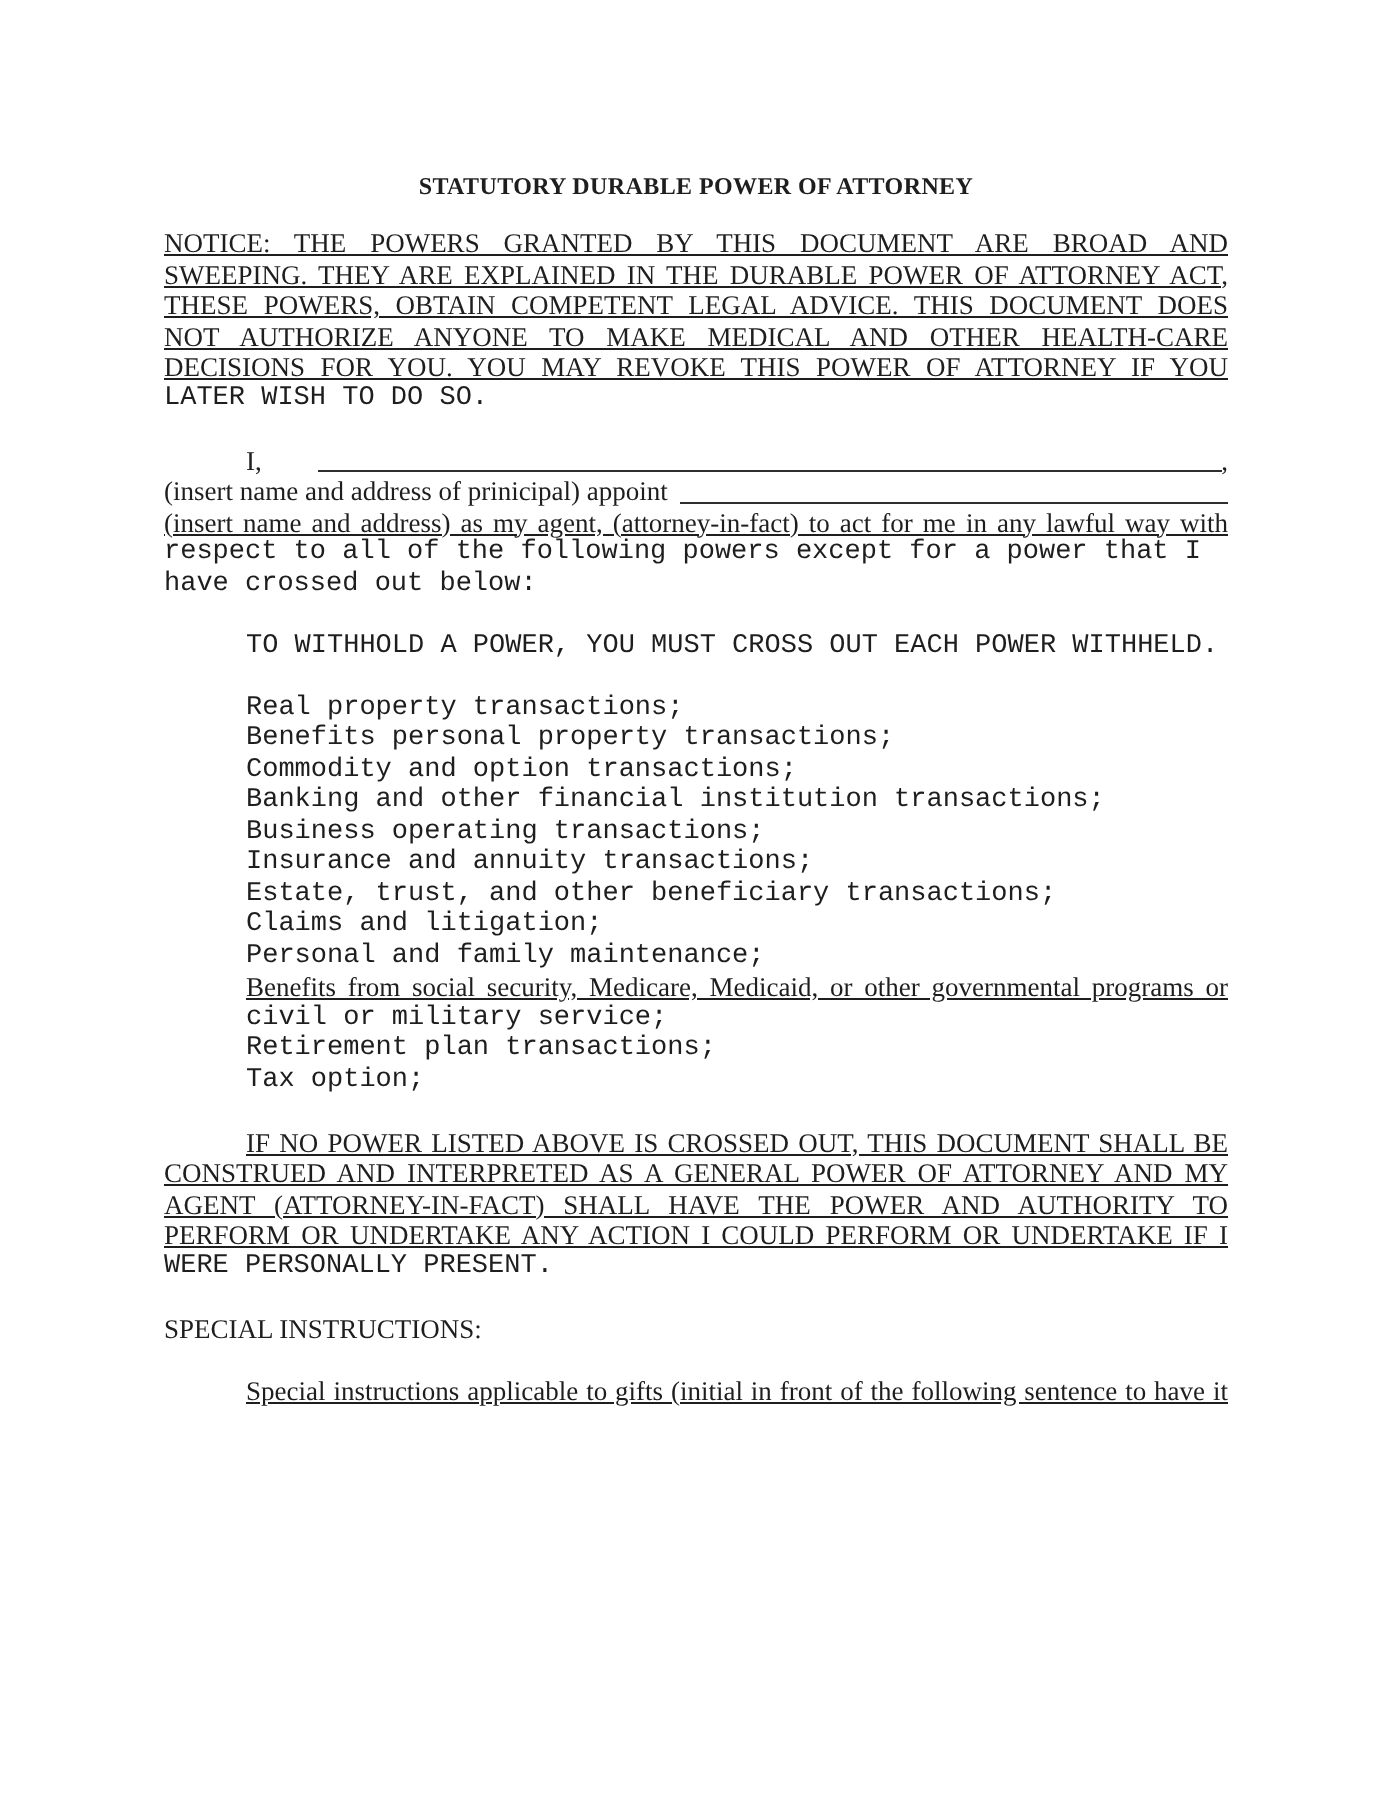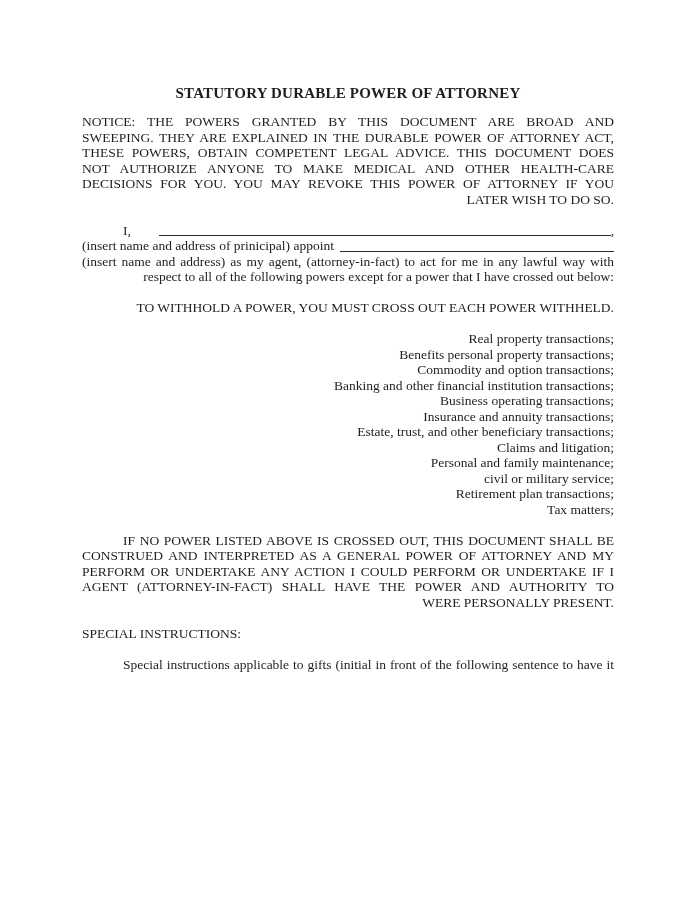--- a/index.html
+++ b/index.html
@@ -11,30 +11,30 @@
     background: #ffffff;
     color: #1e1e1e;
     font-family: "Liberation Serif", serif;
     font-size: 13.5px;
     line-height: 15.5px;
     padding: 84px 82px 0 82px;
     overflow: hidden;
   }
   .title {
     margin: 0 0 12px 0;
-    font-size: 15px;
+    font-size: 12px;
     line-height: 18px;
     font-weight: bold;
     text-align: center;
     letter-spacing: 0.2px;
   }
   .para { margin: 0 0 15.5px 0; }
   .line { min-height: 15.5px; }
-  .line.just { text-align: justify; text-align-last: justify; text-justify: inter-word; }
-  .line.left { text-align: right; }
+  .line.just { text-align: justify; text-align-last: justify; text-justify: inter-word; text-decoration: underline; }
+  .line.left { text-align: left; font-family: Liberation Mono, monospace; }
   .line.fi { text-indent: 41px; }
   .center { text-align: left; }
   .list { margin-left: 41px; }
   .blank-row { display: flex; }
   .blank-row > span { white-space: pre; }
   .fill {
     flex: 1 1 auto;
     border-bottom: 1px solid #2e2e2e;
     margin-bottom: 2px;
   }
@@ -81,30 +81,31 @@
   <div class="para list">
       <div class="line left">Real property transactions;</div>
       <div class="line left">Benefits personal property transactions;</div>
       <div class="line left">Commodity and option transactions;</div>
       <div class="line left">Banking and other financial institution transactions;</div>
       <div class="line left">Business operating transactions;</div>
       <div class="line left">Insurance and annuity transactions;</div>
       <div class="line left">Estate, trust, and other beneficiary transactions;</div>
       <div class="line left">Claims and litigation;</div>
       <div class="line left">Personal and family maintenance;</div>
+      <div class="line just">Benefits from social security, Medicare, Medicaid, or other governmental programs or</div>
       <div class="line left">civil or military service;</div>
       <div class="line left">Retirement plan transactions;</div>
-      <div class="line left">Tax matters;</div>
+      <div class="line left">Tax option;</div>
     </div>
 
   <div class="para">
       <div class="line just fi">IF NO POWER LISTED ABOVE IS CROSSED OUT, THIS DOCUMENT SHALL BE</div>
       <div class="line just">CONSTRUED AND INTERPRETED AS A GENERAL POWER OF ATTORNEY AND MY</div>
+      <div class="line just">AGENT (ATTORNEY-IN-FACT) SHALL HAVE THE POWER AND AUTHORITY TO</div>
       <div class="line just">PERFORM OR UNDERTAKE ANY ACTION I COULD PERFORM OR UNDERTAKE IF I</div>
-      <div class="line just">AGENT (ATTORNEY-IN-FACT) SHALL HAVE THE POWER AND AUTHORITY TO</div>
       <div class="line left">WERE PERSONALLY PRESENT.</div>
     </div>
 
   <div class="para center">
     <div class="line center">SPECIAL INSTRUCTIONS:</div>
   </div>
 
   <div class="para">
       <div class="line just fi">Special instructions applicable to gifts (initial in front of the following sentence to have it</div>
     </div>

